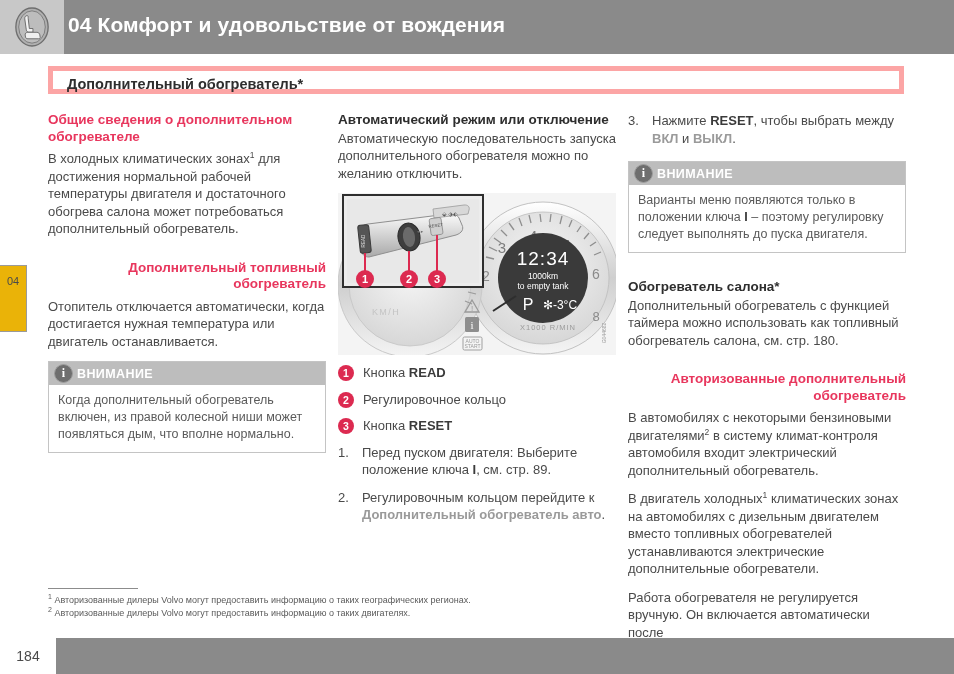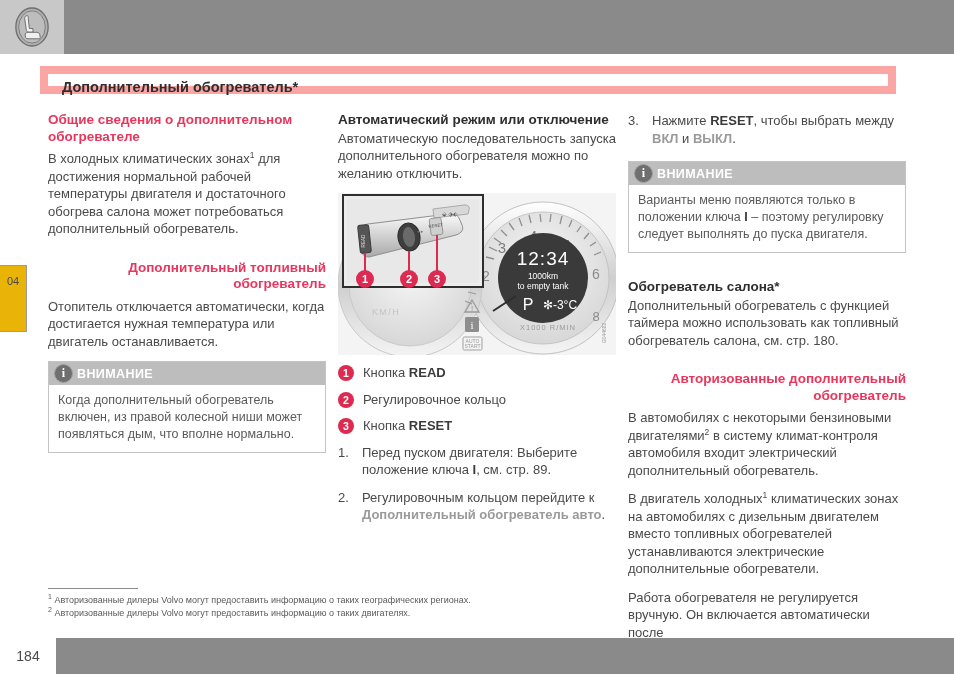--- a/index.html
+++ b/index.html
@@ -43,23 +43,23 @@
     font-size: 21px;
     font-weight: bold;
     color: #ffffff;
     letter-spacing: 0.1px;
     white-space: nowrap;
   }
 
   
   .section-box {
     position: absolute;
-    left: 40px; top: 66px;
+    left: 48px; top: 66px;
     width: 856px; height: 28px;
-    border: 8px solid #fca5a5;
+    border: 5px solid #fca5a5;
     box-sizing: border-box;
     background: #ffffff;
   }
   .section-box-title {
     position: absolute;
     left: 14px; top: 5px;
     font-size: 14.5px;
     font-weight: bold;
     color: #2e2e2e;
   }
@@ -274,20 +274,21 @@
 <div class="header">
   <div class="header-iconwrap">
     <svg class="seat-icon" viewBox="0 0 40 44">
       <ellipse cx="20" cy="22" rx="17" ry="20" fill="#b0b0b0" stroke="#6e6e6e" stroke-width="1.4"></ellipse>
       <ellipse cx="20" cy="22" rx="14" ry="17" fill="#bdbdbd" stroke="#7a7a7a" stroke-width="1"></ellipse>
       <path d="M15 10 C13 10 12.2 11.6 12.4 13.4 L14 25 C14.2 26.6 15.2 27.4 16.6 27.4 L21 27.4 L21 23.6 L17.2 23.6 L16 13 C15.9 11.6 16.2 10 15 10 Z" fill="#f2f2f2" stroke="#5e5e5e" stroke-width="0.9"></path>
       <path d="M15.6 27.6 C13.8 27.6 12.6 28.8 12.8 30.4 L13.2 32.6 C13.4 33.8 14.4 34.4 15.8 34.4 L27 34.4 C28.2 34.4 28.8 33.6 28.6 32.6 L28.2 30.2 C28 28.8 26.8 27.6 25.2 27.6 Z" fill="#efefef" stroke="#5e5e5e" stroke-width="0.9"></path>
     </svg>
   </div>
   <div class="header-bar"></div>
+  <div class="header-title">04 Комфорт и удовольствие от вождения</div>
 </div>
 
 <div class="section-box">
   <div class="section-box-title">Дополнительный обогреватель*</div>
 </div>
 
 <div class="chapter-tab">
   <div class="chapter-tab-label">04</div>
 </div>
 

